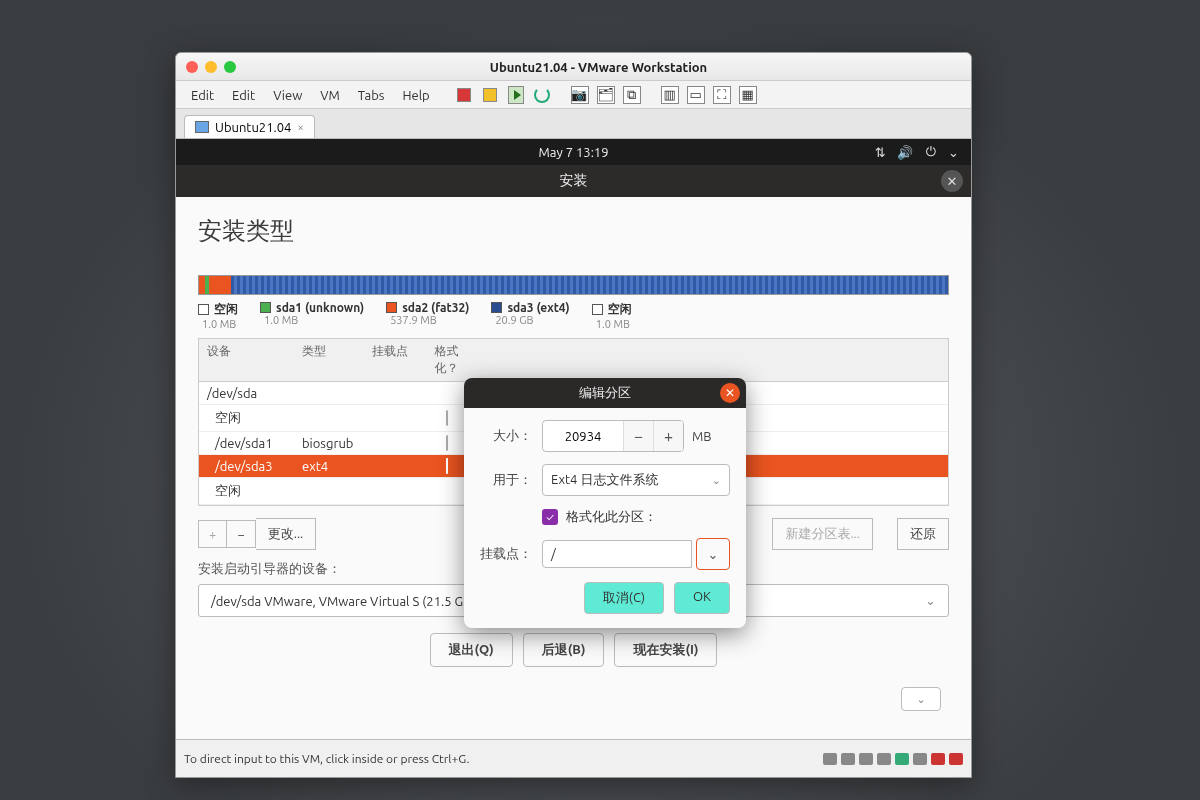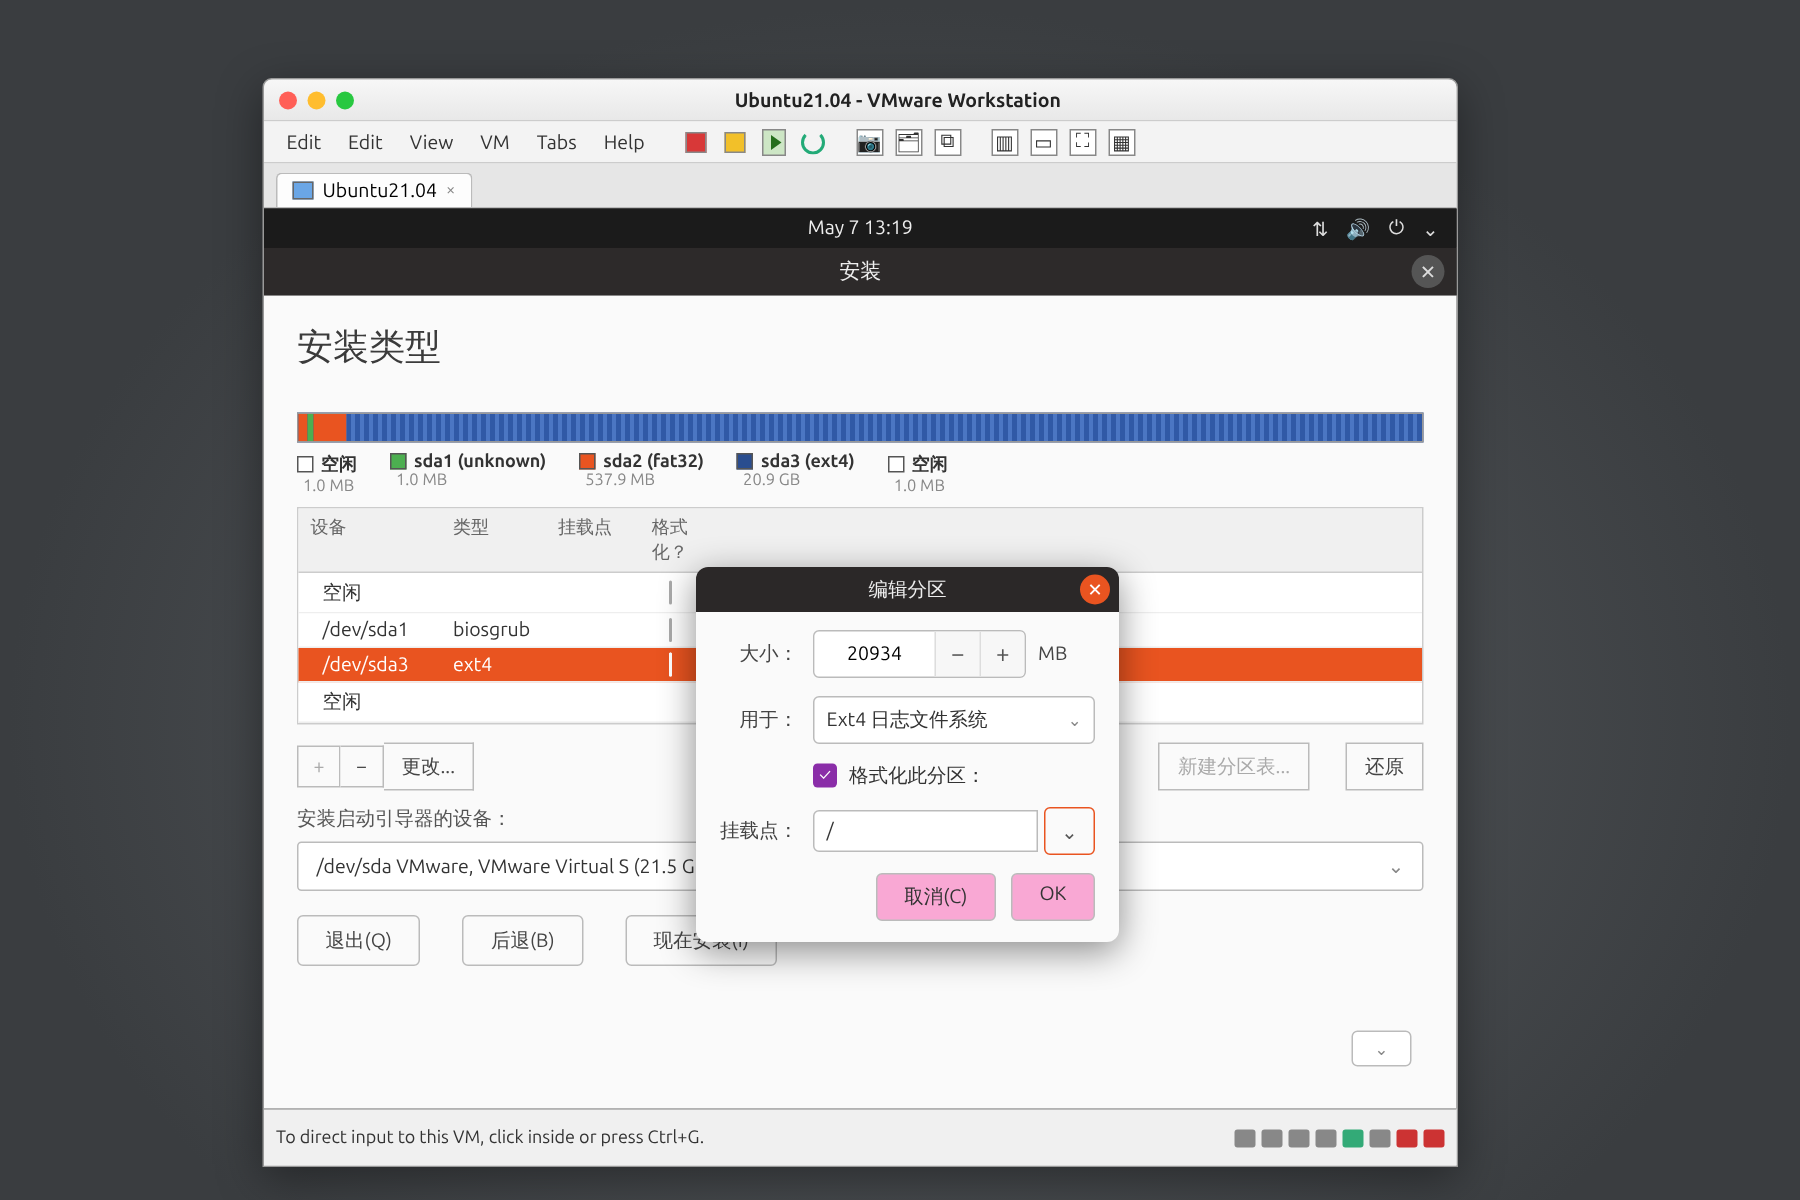--- a/index.html
+++ b/index.html
@@ -49,21 +49,21 @@
 .table .row .chk{width:15px;height:15px;border:1px solid #aaa;background:#fff;border-radius:3px;margin:0 auto;}
 .table .row.sel .chk{border-color:#fff;}
 .btnrow{display:flex;gap:0;margin-top:12px;align-items:center;}
 .btn{border:1px solid #bbb;background:#fafafa;padding:6px 12px;font-size:13px;color:#444;cursor:pointer;}
 .btn.sm{padding:6px 10px;}
 .btn.dis{color:#aaa;}
 .btnrow .spacer{flex:1;}
 .label-small{font-size:13px;color:#555;margin-top:10px;margin-bottom:6px;}
 .bootsel{border:1px solid #bbb;background:#fff;padding:8px 12px;font-size:13px;display:flex;align-items:center;border-radius:3px;}
 .bootsel .chev{margin-left:auto;color:#888;}
-.footer-btns{display:flex;gap:28px;justify-content:flex-start;margin-top:16px;}
+.footer-btns{display:flex;gap:10px;justify-content:center;margin-top:16px;font-weight:bold;}
 .footer-btns .btn{padding:7px 18px;border-radius:4px;}
 .statusbar{height:38px;background:#f0f0f0;border-top:1px solid #bbb;font-size:12px;color:#333;display:flex;align-items:center;padding:0 8px;}
 .statusbar .sicons{margin-left:auto;display:flex;gap:4px;}
 .sicon{width:14px;height:12px;background:#888;border-radius:2px;}
 .sicon.r{background:#c33;}
 .sicon.g{background:#3a7;}
 
 
 .dialog{position:absolute;left:464px;top:378px;width:282px;background:#fafafa;border-radius:8px;box-shadow:0 6px 24px rgba(0,0,0,.45);overflow:hidden;z-index:20;}
 .dialog .dhdr{height:30px;background:#2b2828;color:#eee;display:flex;align-items:center;justify-content:center;font-size:13px;position:relative;}
@@ -74,21 +74,21 @@
 .spinbox{display:flex;align-items:center;border:1px solid #bbb;border-radius:4px;overflow:hidden;background:#fff;}
 .spinbox input{border:none;width:80px;text-align:center;font-size:13px;padding:6px 0;outline:none;}
 .spinbox .sbtn{width:30px;height:30px;border-left:1px solid #ddd;background:#f7f7f7;display:flex;align-items:center;justify-content:center;font-size:16px;color:#555;cursor:pointer;}
 .unit{margin-left:8px;color:#444;}
 .dselect{flex:1;border:1px solid #bbb;border-radius:4px;background:#fff;padding:6px 8px;display:flex;align-items:center;font-size:13px;}
 .dselect .chev{margin-left:auto;color:#888;font-size:11px;}
 .dcheck{width:16px;height:16px;background:#8a2da8;border-radius:3px;display:flex;align-items:center;justify-content:center;color:#fff;font-size:11px;margin-right:8px;}
 .mountrow .dselect{border-radius:4px 0 0 4px;}
 .mountrow .chevbox{width:34px;height:32px;border:1px solid #e95420;border-radius:4px;margin-left:4px;display:flex;align-items:center;justify-content:center;color:#555;cursor:pointer;}
 .dfooter{display:flex;gap:10px;justify-content:flex-end;margin-top:4px;}
-.dbtn{border:1px solid #bbb;background:#f9a8d4;padding:6px 18px;border-radius:4px;font-size:13px;cursor:pointer;}
+.dbtn{border:1px solid #bbb;background:#5eead4;padding:6px 18px;border-radius:4px;font-size:13px;cursor:pointer;}
 .mini-dd{position:absolute;right:30px;bottom:28px;width:40px;height:24px;border:1px solid #bbb;background:#fff;border-radius:4px;display:flex;align-items:center;justify-content:center;color:#888;font-size:11px;}
 </style>
 </head>
 <body>
 
 <div class="vmw-window">
   <div class="titlebar">
     <div class="traffic">
       <span class="tl-red"></span>
       <span class="tl-yel"></span>
@@ -201,20 +201,26 @@
       </div>
 
       <div class="table">
         <div class="hdr">
           <div class="c-dev">设备</div>
           <div class="c-type">类型</div>
           <div class="c-mnt">挂载点</div>
           <div class="c-fmt">格式化？</div>
         </div>
         <div class="row">
+            <div class="c-dev">/dev/sda</div>
+            <div class="c-type"></div>
+            <div class="c-mnt"></div>
+            <div class="c-fmt"></div>
+          </div>
+        <div class="row">
             <div class="c-dev" style="padding-left:16px">空闲</div>
             <div class="c-type"></div>
             <div class="c-mnt"></div>
             <div class="c-fmt"><span class="chk"></span></div>
           </div>
         <div class="row">
             <div class="c-dev" style="padding-left:16px">/dev/sda1</div>
             <div class="c-type">biosgrub</div>
             <div class="c-mnt"></div>
             <div class="c-fmt"><span class="chk"></span></div>

